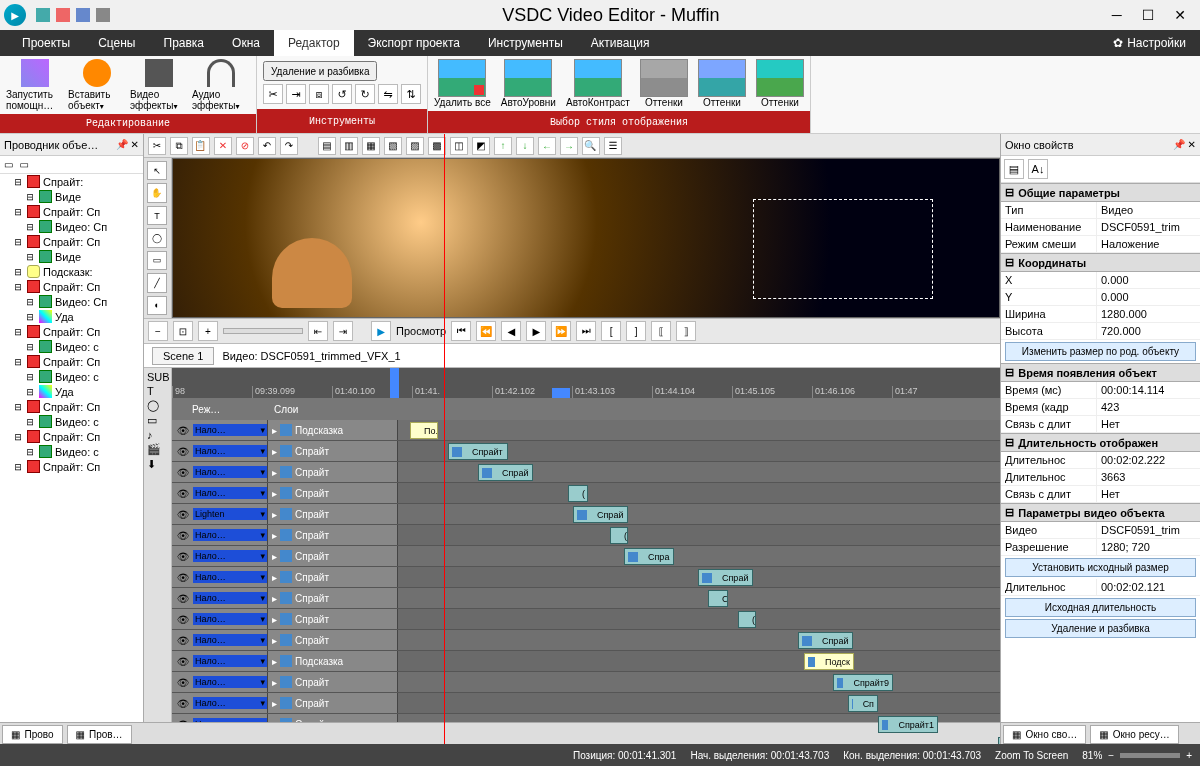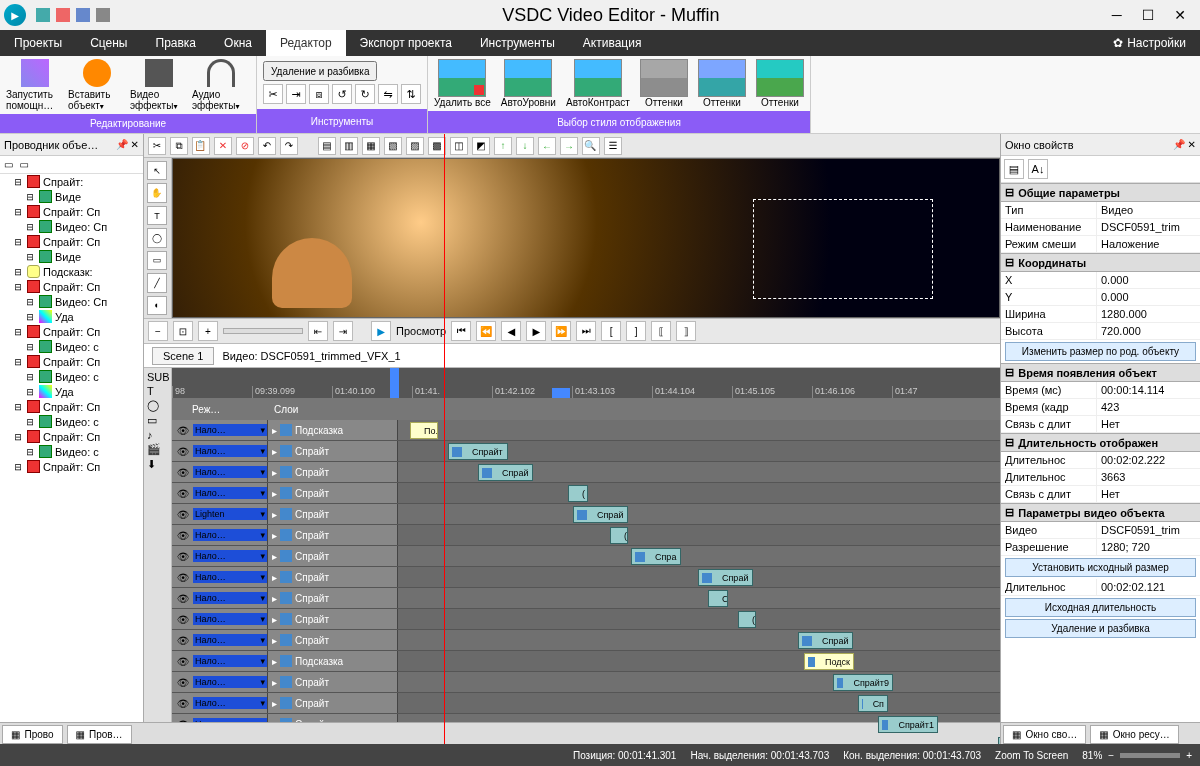--- a/index.html
+++ b/index.html
@@ -7,29 +7,29 @@
 .titlebar { height: 30px; background: #f0f0f0; display: flex; align-items: center; padding: 0 4px; }
 .titlebar .logo { width: 22px; height: 22px; background: linear-gradient(135deg,#0ac,#08a); border-radius: 50%; display: flex; align-items: center; justify-content: center; color: #fff; font-size: 10px; margin-right: 10px; }
 .titlebar .qa { display: flex; gap: 6px; }
 .titlebar .qa span { width: 14px; height: 14px; background: #4aa; }
 .titlebar .qa span:nth-child(2){background:#e66;}
 .titlebar .qa span:nth-child(3){background:#68c;}
 .titlebar .qa span:nth-child(4){background:#888;}
 .titlebar .title { flex: 1; text-align: center; font-size: 18px; }
 .titlebar .winbtns { display: flex; gap: 20px; font-size: 14px; padding-right: 10px; }
 .titlebar .winbtns span { cursor: pointer; }
-.menubar { height: 26px; background: #333; color: #fff; display: flex; align-items: stretch; font-size: 12px; }
+.menubar { height: 26px; background: #333; color: #fff; display: flex; align-items: stretch; font-size: 12px; padding-left: 8px; }
 .menubar .mi { padding: 0 14px; display: flex; align-items: center; cursor: pointer; }
 .menubar .mi.active { background: #fff; color: #333; }
 .menubar .spacer { flex: 1; }
 .menubar .settings { padding: 0 14px; display: flex; align-items: center; gap: 4px; }
 .ribbon { height: 78px; background: #f8f8f8; border-bottom: 1px solid #ccc; display: flex; }
 .rgroup { border-right: 1px solid #ccc; display: flex; flex-direction: column; }
 .rgroup .body { flex: 1; display: flex; align-items: center; padding: 3px 6px; gap: 4px; }
-.rgroup .label { height: 24px; background: #8b5cf6; color: #fff; font-size: 10px; display: flex; align-items: center; justify-content: center; }
+.rgroup .label { height: 24px; background: #b91c1c; color: #fff; font-size: 10px; display: flex; align-items: center; justify-content: center; font-family: Liberation Mono, monospace; }
 .rbtn { display: flex; flex-direction: column; align-items: center; width: 58px; font-size: 10px; text-align: left; cursor: pointer; }
 .rbtn .ico { width: 28px; height: 28px; margin-bottom: 2px; }
 .rbtn .drop::after { content: "▾"; font-size: 8px; }
 .thumb { width: 48px; height: 38px; background: linear-gradient(#4bf 50%,#3a7 50%); border: 1px solid #888; position: relative; }
 .thumb.red::after { content:""; position:absolute; bottom:1px; right:1px; width:10px; height:10px; background:#e33; }
 .thumb.gray { filter: grayscale(1); }
 .thumb.hue1 { filter: hue-rotate(30deg); }
 .thumb.hue2 { filter: hue-rotate(-30deg); }
 .stylebtn { display:flex; flex-direction:column; align-items:center; font-size:10px; cursor:pointer; }
 .toolrow { display:flex; flex-direction: column; gap:3px; }
@@ -542,21 +542,21 @@
               <div class="c1">
                 <span class="eye">👁</span>
                 <span class="mode">Нало…</span>
               </div>
               <div class="c2">
                 <span>▸</span>
                 <span class="nic"></span>
                 <span>Спрайт</span>
               </div>
               <div class="area">
-                <div class="clip" style="left: 233px; width: 50px;">
+                <div class="clip" style="left: 226px; width: 50px;">
                   <span class="cic"></span>
                   <span>Спра</span>
                 </div>
               </div>
             </div>
             <div class="track">
               <div class="c1">
                 <span class="eye">👁</span>
                 <span class="mode">Нало…</span>
               </div>
@@ -661,21 +661,21 @@
               <div class="c1">
                 <span class="eye">👁</span>
                 <span class="mode">Нало…</span>
               </div>
               <div class="c2">
                 <span>▸</span>
                 <span class="nic"></span>
                 <span>Спрайт</span>
               </div>
               <div class="area">
-                <div class="clip" style="left: 460px; width: 30px;">
+                <div class="clip" style="left: 450px; width: 30px;">
                   <span class="cic"></span>
                   <span>Сп</span>
                 </div>
               </div>
             </div>
             <div class="track">
               <div class="c1">
                 <span class="eye">👁</span>
                 <span class="mode">Нало…</span>
               </div>

